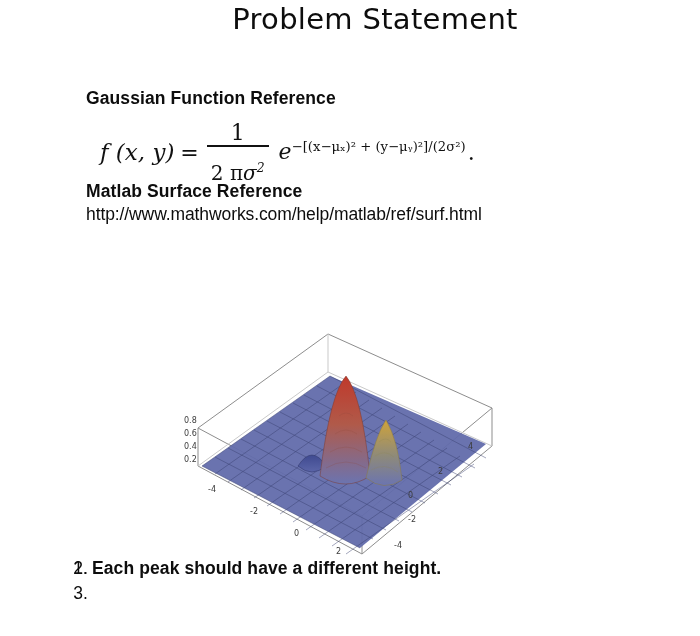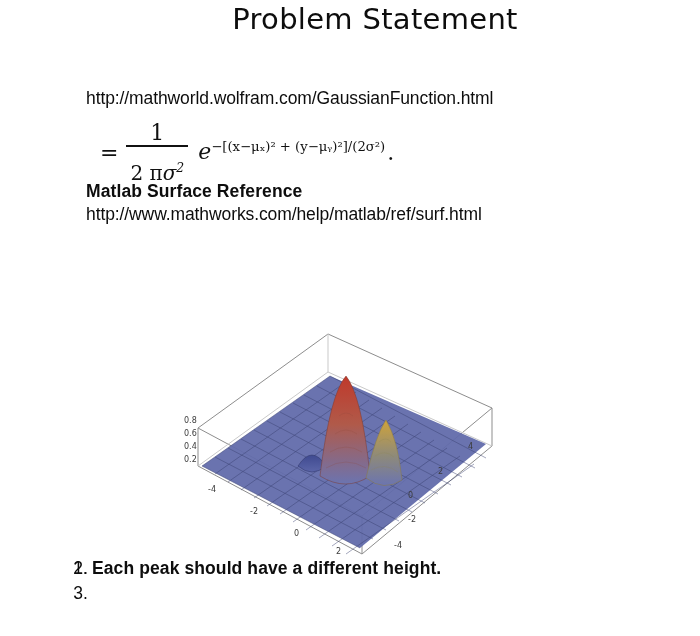--- a/index.html
+++ b/index.html
@@ -152,23 +152,24 @@
 </style>
 </head>
 <body>
 
 <div class="slide">
 
   <div class="slide-title">Problem Statement</div>
 
   <div class="body-block">
 
-    <p class="ref-url">http://mathworld.wolfram.com/GaussianFunction.html</p>
+    <p class="ref-heading">Gaussian Function Reference</p>
 
     <div class="formula">
+      <span class="fn">f (x, y)</span>
       <span class="eq">=</span>
       <span class="frac">
         <span class="num">1</span>
         <span class="bar"></span>
         <span class="den"><span class="up">2 π</span><span>σ</span><sup>2</sup></span>
       </span>
       <span class="expterm"><span>e</span><span class="exponent">−[(x−μₓ)² + (y−μᵧ)²]/(2σ²)</span><span class="period">.</span></span>
     </div>
 
     <div class="second-ref">

